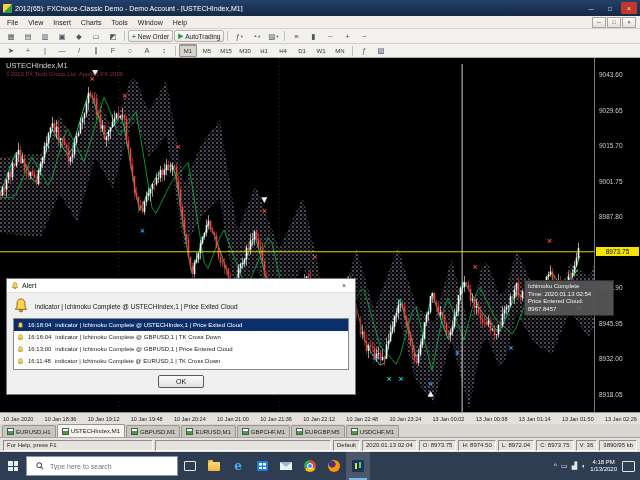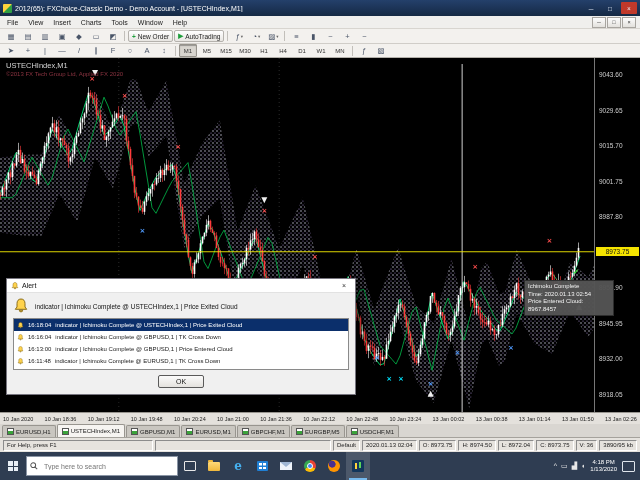--- a/index.html
+++ b/index.html
@@ -63,21 +63,21 @@
   .tab-ic{width:5px;height:5px;background:linear-gradient(#ffffff 40%,#3aa33a 40%);border:0.5px solid #555;flex:none;}
   #status-bar{position:absolute;left:0;top:437px;width:640px;height:15px;background:#e6e3de;border-top:1px solid #a5a29c;display:flex;align-items:center;gap:2px;box-sizing:border-box;padding:1px 3px;}
   .seg{height:11px;border:1px solid;border-color:#8c8c8c #ffffff #ffffff #8c8c8c;font-size:6px;color:#222;display:flex;align-items:center;padding:0 3px;white-space:nowrap;box-sizing:border-box;}
   .seg.grow{flex:1;}
 
   
   #taskbar{position:absolute;left:0;top:452px;width:640px;height:28px;background:#2f3d52;display:flex;align-items:center;color:#fff;}
   #start-btn{width:26px;height:28px;display:flex;align-items:center;justify-content:center;flex:none;}
   #win-logo{width:10px;height:10px;display:grid;grid-template-columns:1fr 1fr;grid-template-rows:1fr 1fr;gap:1px;}
   #win-logo span{background:#e8eef5;}
-  #search-box{width:152px;height:20px;background:#fff;display:flex;align-items:center;gap:4px;padding:0 3px;box-sizing:border-box;flex:none;border:1px solid #8a95a5;}
+  #search-box{width:152px;height:20px;background:#fff;display:flex;align-items:center;gap:4px;padding:0 9px;box-sizing:border-box;flex:none;border:1px solid #8a95a5;}
   #search-input{border:none;outline:none;width:118px;font-size:7px;color:#444;background:transparent;font-family:"Liberation Sans",sans-serif;}
   .tb-app{width:24px;height:28px;display:flex;align-items:center;justify-content:center;position:relative;flex:none;}
   .tb-app.active{background:rgba(255,255,255,.14);}
   .tb-app.active::after{content:'';position:absolute;left:3px;right:3px;bottom:0;height:2px;background:#76b9ed;}
   .ic{width:14px;height:14px;display:flex;align-items:center;justify-content:center;position:relative;}
   .ic-taskview{width:10px;height:8px;border:1.4px solid #e8e8e8;border-radius:1px;}
   .ic-folder{width:12px;height:9px;background:linear-gradient(#ffd978,#f0b83c);border-radius:1px;position:relative;}
   .ic-folder::before{content:'';position:absolute;top:-2px;left:0;width:5px;height:2px;background:#f0b83c;border-radius:1px 1px 0 0;}
   .ic-edge{color:#45b0ef;font-size:12px;font-weight:bold;font-family:"DejaVu Serif",serif;line-height:12px;}
   .ic-store{width:11px;height:10px;background:#1f7fd4;border-radius:1px;position:relative;}

